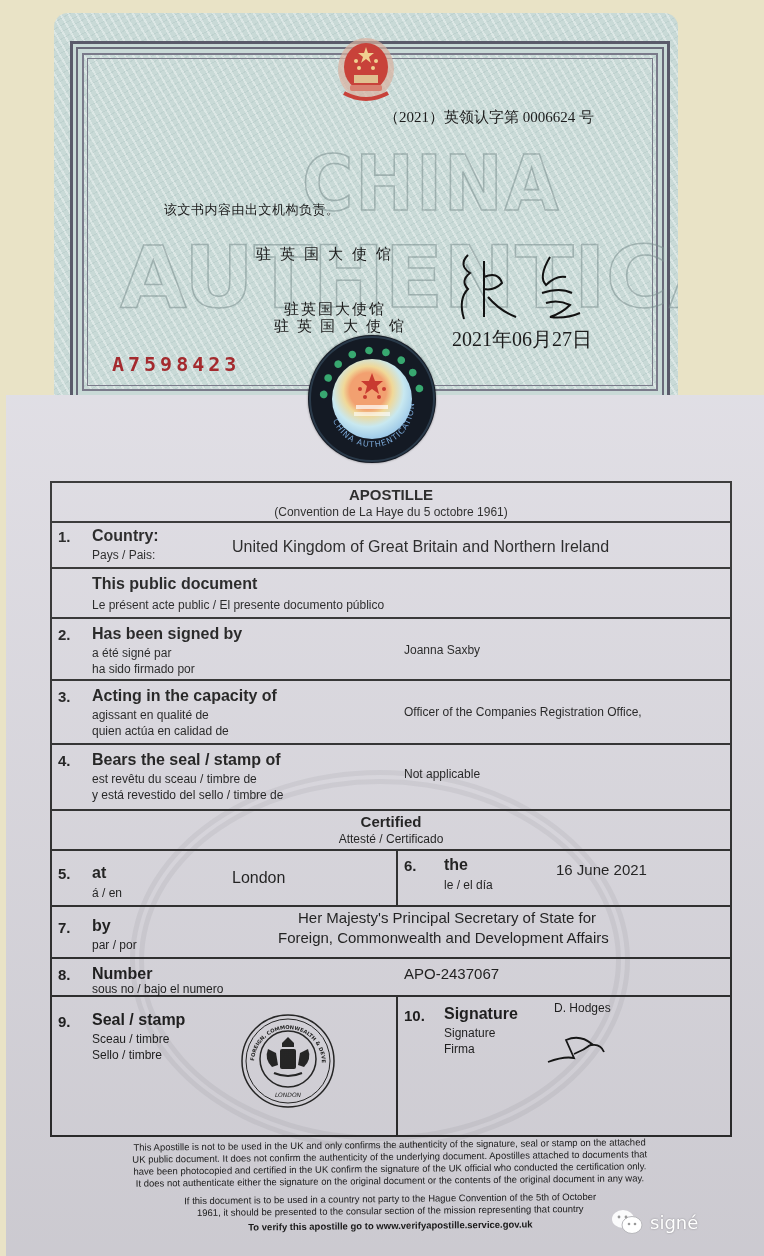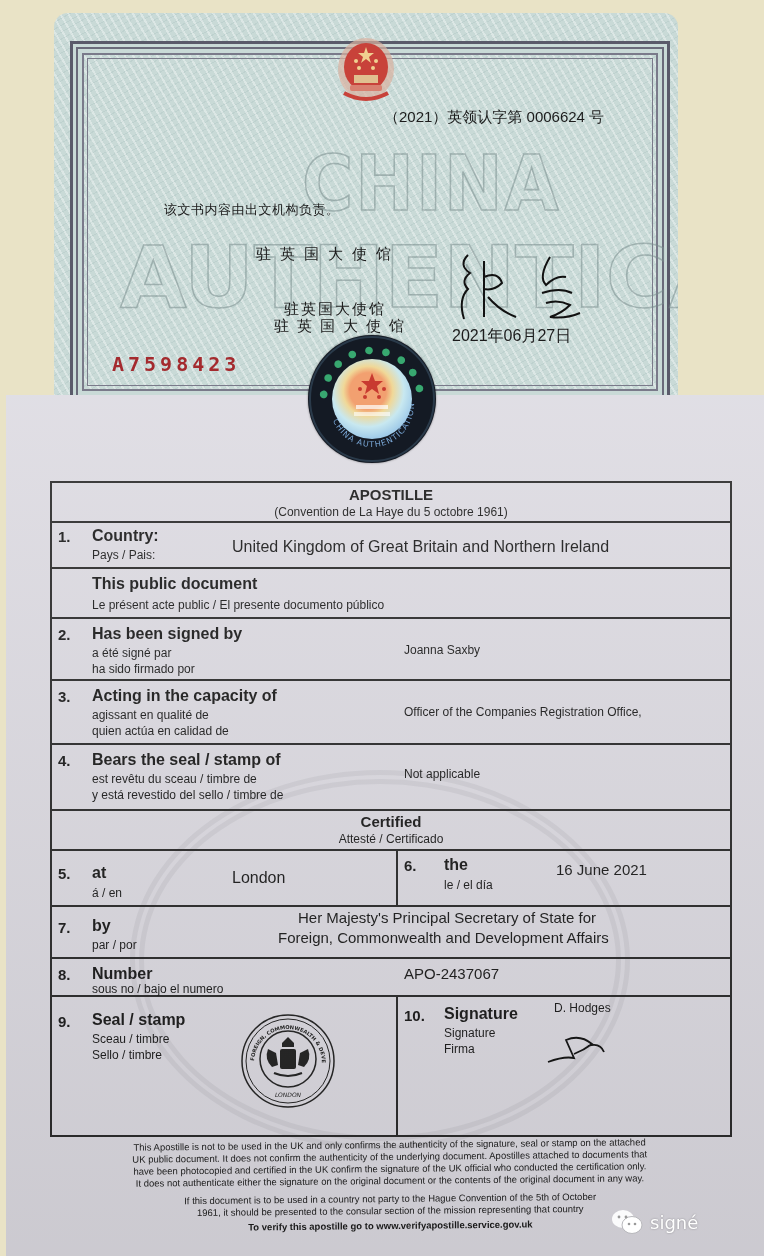--- a/index.html
+++ b/index.html
@@ -47,32 +47,32 @@
   .wm-china { left: 248px; top: 130px; font-size: 70px; transform: scaleY(1.1); }
   .wm-auth { left: 66px; top: 214px; font-size: 86px; transform: scaleY(1.0); letter-spacing: 0px; }
 
   .emblem {
     position: absolute;
     left: 280px; top: 22px;
     width: 64px; height: 70px;
   }
   .cn-text {
     position: absolute;
-    font-family: Liberation Sans, sans-serif;
+    font-family: Liberation Serif, serif;
     color: #1c1c1c;
     white-space: nowrap;
   }
   .cn-ref { left: 330px; top: 95px; font-size: 15px; }
   .cn-p1 { left: 110px; top: 124px; font-size: 19px; letter-spacing: 0.5px; }
   .cn-p2 { left: 64px; top: 155px; font-size: 19px; letter-spacing: 0.5px; }
   .cn-p3 { left: 110px; top: 188px; font-size: 13px; letter-spacing: 0.5px; }
   .cn-org1 { left: 202px; top: 232px; font-size: 15px; letter-spacing: 9px; }
   .cn-org2 { left: 220px; top: 260px; font-size: 15px; letter-spacing: 8px; margin-top: 44px; }
   .cn-org3 { left: 230px; top: 287px; font-size: 15px; letter-spacing: 2px; }
-  .cn-date { left: 398px; top: 313px; font-size: 16px; }
+  .cn-date { left: 398px; top: 313px; font-size: 20px; }
   .cn-serial {
     position: absolute; left: 58px; top: 339px;
     font-family: "DejaVu Sans Mono", monospace;
     font-weight: bold; font-size: 20px; letter-spacing: 4px;
     color: #a42a2e;
   }
   .cn-sign { position: absolute; left: 400px; top: 234px; width: 145px; height: 80px; }
 
   
   .hologram {

